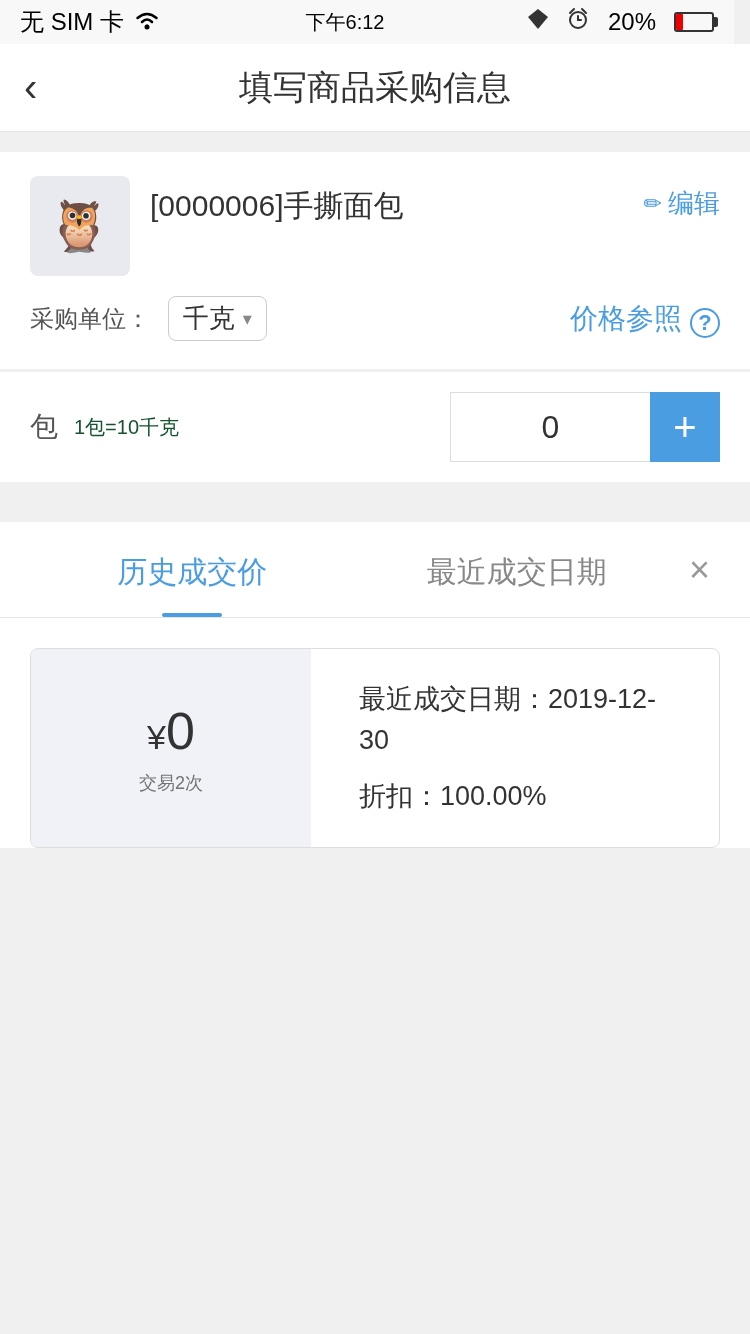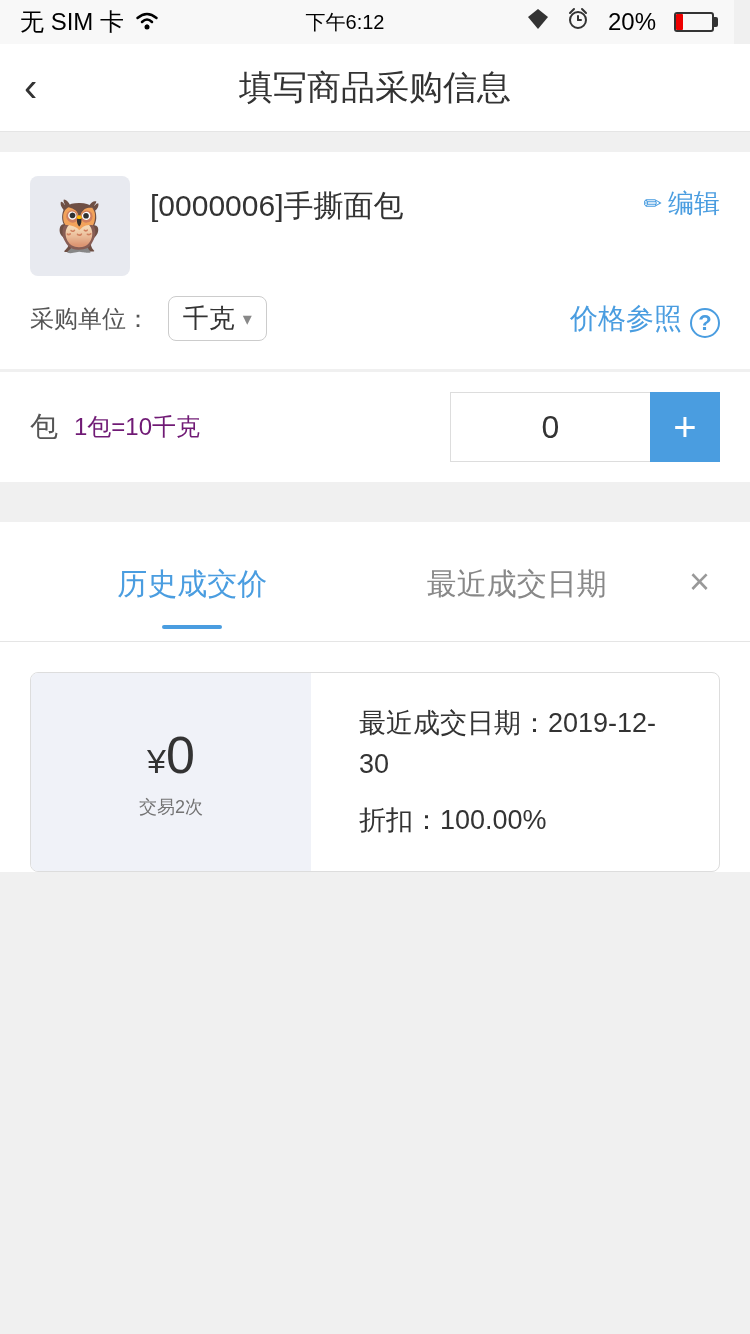--- a/index.html
+++ b/index.html
@@ -202,22 +202,22 @@
       display: flex;
       align-items: center;
       gap: 16px;
     }
     .unit-icon {
       font-size: 28px;
       color: #555;
       font-weight: 500;
     }
     .unit-conversion {
-      font-size: 24px;
-      color: #701a75;
+      font-size: 20px;
+      color: #14532d;
     }
     .quantity-input-group {
       display: flex;
       align-items: center;
     }
     .quantity-input {
       width: 200px;
       height: 70px;
       border: 1px solid #ddd;
       border-right: none;
@@ -241,21 +241,21 @@
 
     
     .tabs-section {
       background: #fff;
       margin-top: 20px;
     }
     .tabs-header {
       display: flex;
       align-items: center;
       border-bottom: 1px solid #e5e5e5;
-      padding: 12px 30px;
+      padding: 0 30px;
       position: relative;
     }
     .tab-item {
       flex: 1;
       text-align: center;
       padding: 30px 0 24px;
       font-size: 30px;
       color: #888;
       cursor: pointer;
       position: relative;

